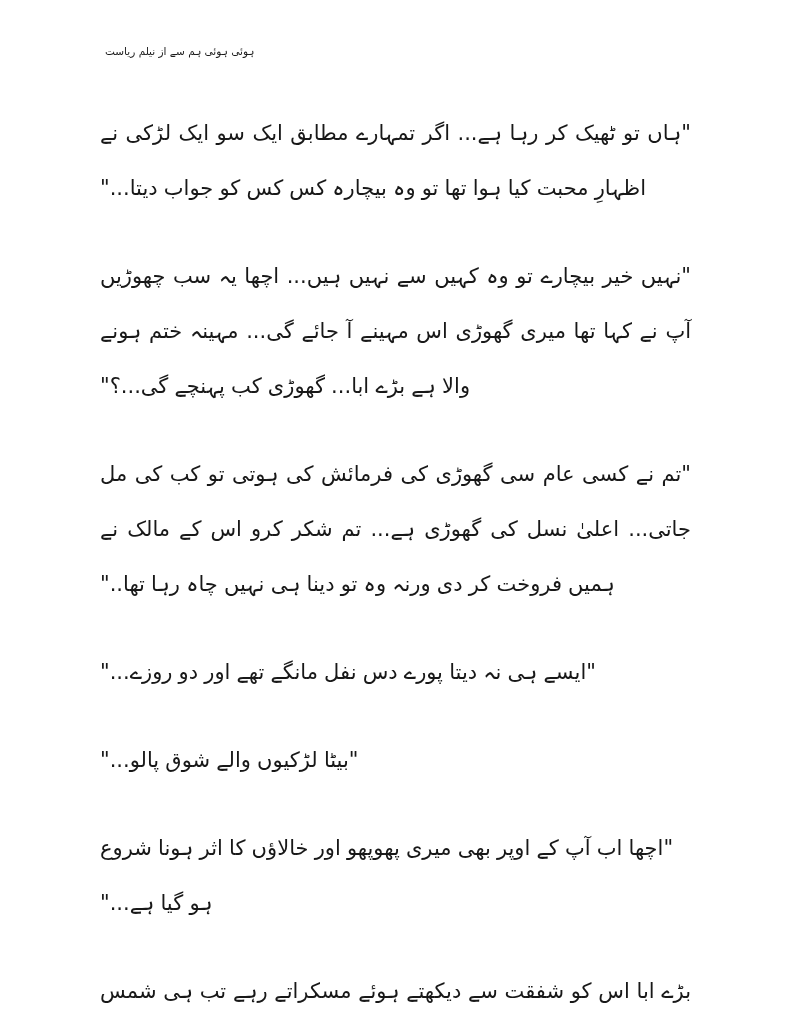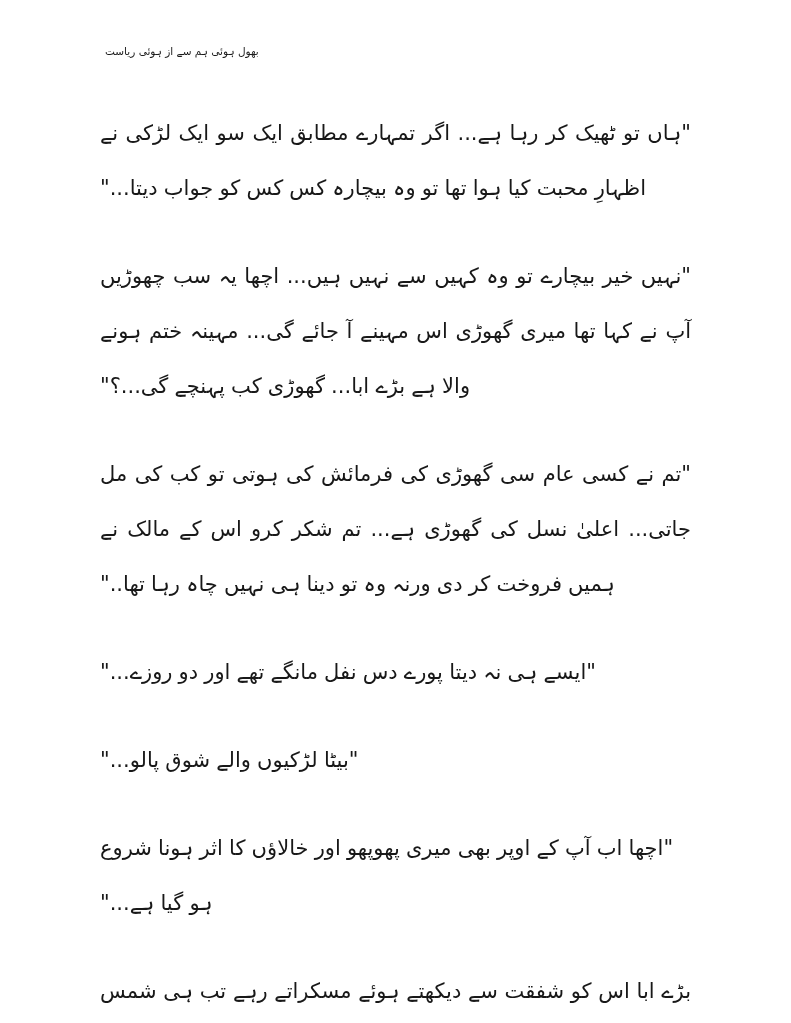--- a/index.html
+++ b/index.html
@@ -68,21 +68,21 @@
   .para.narrative {
     text-align: justify;
     text-align-last: left;
   }
 </style>
 </head>
 <body>
 
 <div class="page">
 
-  <div class="running-header">بھول ہوئی ہم سے از ہوئی ریاست</div>
+  <div class="running-header">ہوئی ہوئی ہم سے از نیلم ریاست</div>
 
   <div class="body-block">
 
     <p class="para">"ہاں تو ٹھیک کر رہا ہے... اگر تمہارے مطابق ایک سو ایک لڑکی نے اظہارِ محبت کیا ہوا تھا تو وہ بیچارہ کس کس کو جواب دیتا..."</p>
 
     <p class="para">"نہیں خیر بیچارے تو وہ کہیں سے نہیں ہیں... اچھا یہ سب چھوڑیں آپ نے کہا تھا میری گھوڑی اس مہینے آ جائے گی... مہینہ ختم ہونے والا ہے بڑے ابا... گھوڑی کب پہنچے گی...؟"</p>
 
     <p class="para">"تم نے کسی عام سی گھوڑی کی فرمائش کی ہوتی تو کب کی مل جاتی... اعلیٰ نسل کی گھوڑی ہے... تم شکر کرو اس کے مالک نے ہمیں فروخت کر دی ورنہ وہ تو دینا ہی نہیں چاہ رہا تھا.."</p>
 
     <p class="para short">"ایسے ہی نہ دیتا پورے دس نفل مانگے تھے اور دو روزے..."</p>

